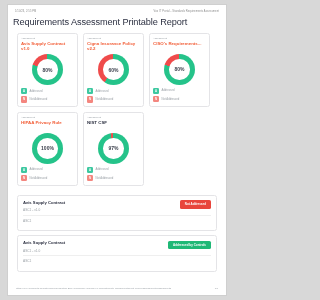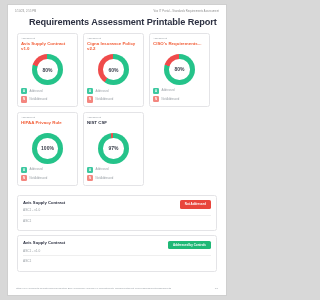--- a/index.html
+++ b/index.html
@@ -16,22 +16,22 @@
     border:1px solid #cfcfcf;
     box-sizing:border-box;
     overflow:hidden;
   }
   .print-header{
     display:flex;justify-content:space-between;align-items:center;
     padding:5px 7px 0 7px;
     font-size:2.6px;color:#8a8a8a;letter-spacing:.1px;
   }
   .doc-title{
-    margin:4px 0 0 21px;
-    font-size:9.2px;font-weight:bold;color:#2d3142;
+    margin:4px 0 0 5px;
+    font-size:9.2px;font-weight:normal;color:#2d3142;
     letter-spacing:-.1px;
   }
   .cards{
     display:flex;flex-wrap:wrap;gap:5px;
     padding:6px 9px 0 9px;
   }
   .card{
     width:61px;
     border:1px solid #e4e4e7;border-radius:2.5px;
     background:#fff;

